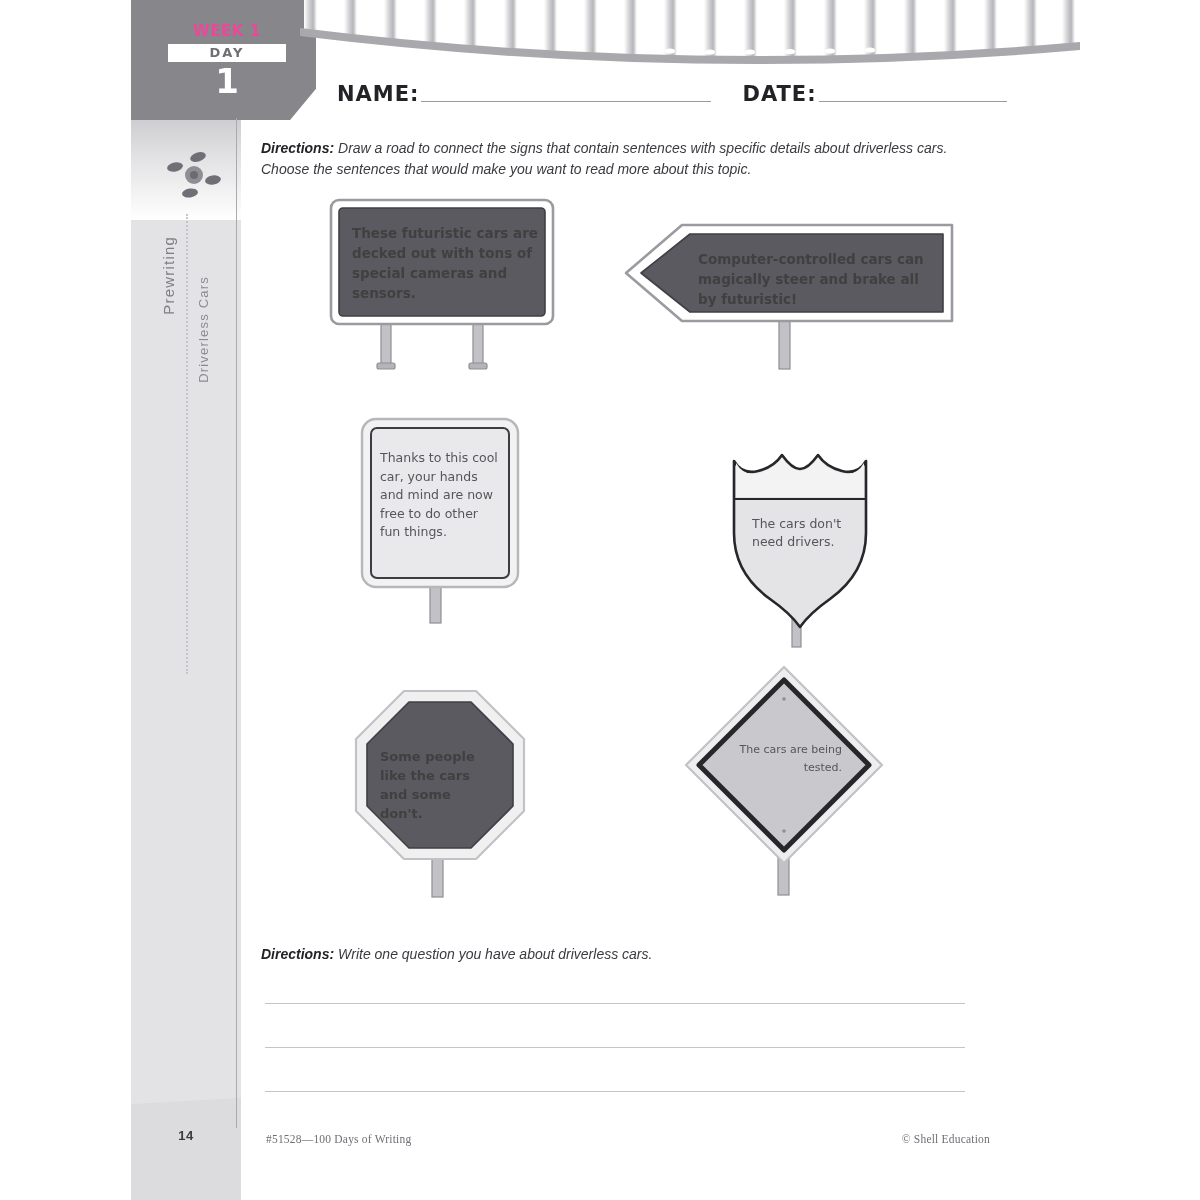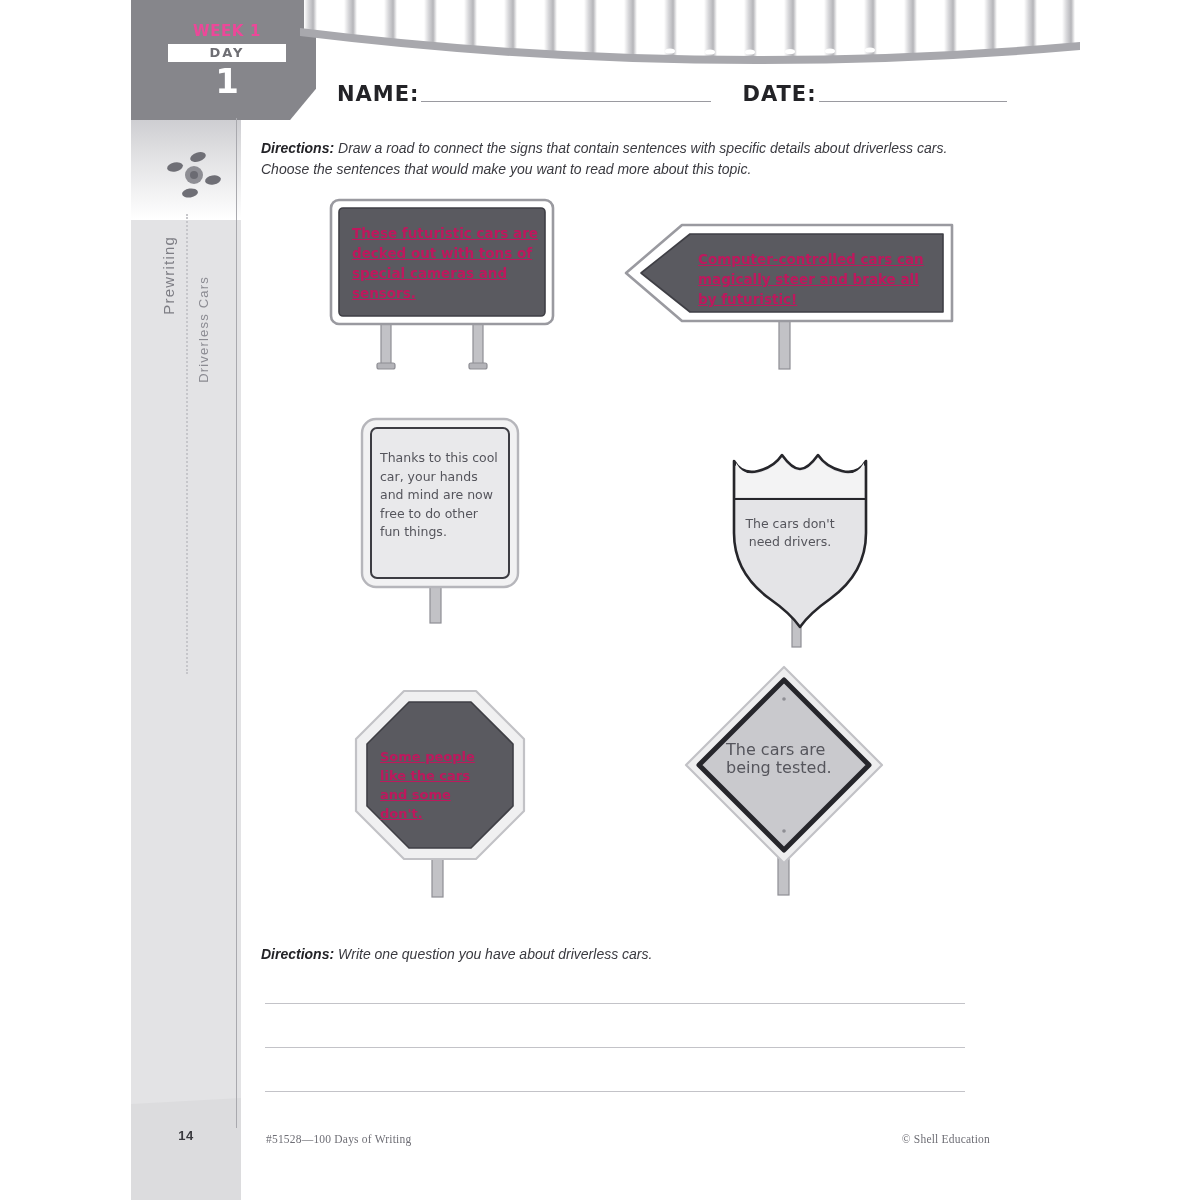--- a/index.html
+++ b/index.html
@@ -92,41 +92,41 @@
   .writeline{position:absolute;left:265px;width:700px;border-bottom:1.3px solid #c3c3c8;}
 
   
   .signs{position:absolute;left:250px;top:185px;width:730px;height:740px;}
   .sign{position:absolute;}
   .sign svg{display:block;overflow:visible;}
   .sign-text{
     position:absolute;box-sizing:border-box;
     font-family:"DejaVu Sans", sans-serif;
   }
-  .txt-light{color:#be185d;font-weight:700;text-decoration:underline;}
+  .txt-light{color:#404040;font-weight:700;}
   .txt-dark{color:#55555c;font-weight:400;}
 
   
   #sign-billboard{left:78px;top:12px;}
   #sign-billboard .sign-text{left:24px;top:26px;width:186px;font-size:13.5px;line-height:20px;}
 
   #sign-arrow{left:370px;top:36px;}
   #sign-arrow .sign-text{left:78px;top:28px;width:240px;font-size:13.5px;line-height:20px;}
 
   #sign-square{left:108px;top:230px;}
   #sign-square .sign-text{left:22px;top:34px;width:120px;font-size:12.5px;line-height:18.5px;}
 
   #sign-shield{left:468px;top:262px;}
-  #sign-shield .sign-text{left:14px;top:68px;width:116px;font-size:12.5px;line-height:18px;text-align:center;}
+  #sign-shield .sign-text{left:34px;top:68px;width:116px;font-size:12.5px;line-height:18px;text-align:left;}
 
   #sign-octagon{left:102px;top:502px;}
   #sign-octagon .sign-text{left:28px;top:60px;width:118px;font-size:13px;line-height:19px;}
 
   #sign-diamond{left:428px;top:478px;}
-  #sign-diamond .sign-text{left:48px;top:78px;width:116px;font-size:16px;line-height:18px;text-align:left;}
+  #sign-diamond .sign-text{left:48px;top:78px;width:116px;font-size:11px;line-height:18px;text-align:right;}
 
   
   .footer{position:absolute;top:1133px;font-size:11.5px;color:#6e6e75;
     font-family:"Liberation Serif", serif;letter-spacing:.2px;}
   #footer-left{left:266px;}
   #footer-right{right:210px;}
 </style>
 </head>
 <body>
 

